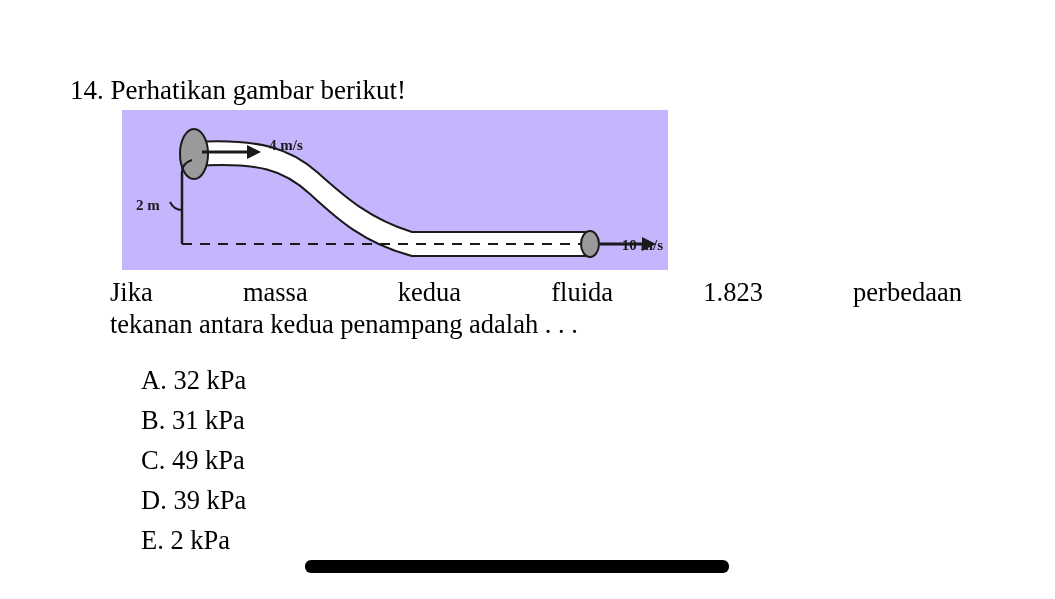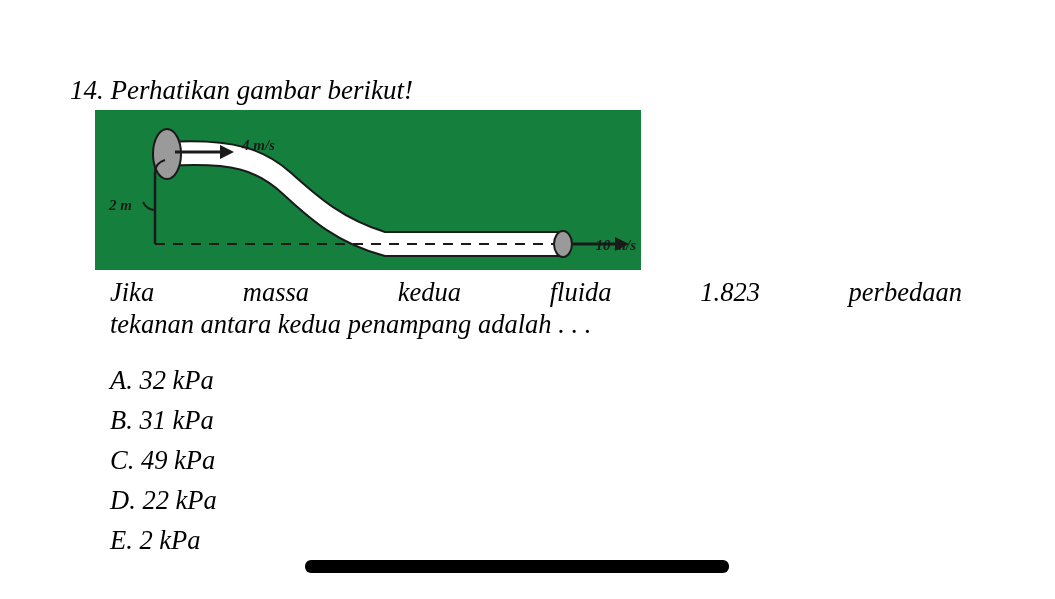--- a/index.html
+++ b/index.html
@@ -13,37 +13,36 @@
     font-family: "Liberation Serif", serif;
     color: #000000;
     position: relative;
     overflow: hidden;
   }
   .page {
     position: absolute;
     left: 0; top: 0;
     width: 1055px;
     height: 599px;
-    font-style: italic;
   }
   .question-number-line {
     position: absolute;
     left: 70px;
     top: 74px;
     font-size: 27px;
     line-height: 32px;
     white-space: nowrap;
   }
   .figure-box {
     position: absolute;
-    left: 95px;
+    left: 122px;
     top: 110px;
     width: 546px;
     height: 160px;
-    background: #15803d;
+    background: #c4b5fd;
     overflow: hidden;
   }
   .figure-box svg {
     display: block;
   }
   .body-text {
     position: absolute;
     left: 110px;
     top: 276px;
     width: 852px;
@@ -66,20 +65,21 @@
   }
   .options {
     position: absolute;
     left: 110px;
     top: 360px;
     font-size: 26.5px;
     line-height: 40px;
   }
   .option-row {
     white-space: nowrap;
+    margin-left: 31px;
   }
   .bottom-bar {
     position: absolute;
     left: 305px;
     top: 560px;
     width: 424px;
     height: 13px;
     background: #000000;
     border-radius: 6px;
   }
@@ -138,21 +138,21 @@
     <div class="option-row">
       <span>B.</span>
       <span>31 kPa</span>
     </div>
     <div class="option-row">
       <span>C.</span>
       <span>49 kPa</span>
     </div>
     <div class="option-row">
       <span>D.</span>
-      <span>22 kPa</span>
+      <span>39 kPa</span>
     </div>
     <div class="option-row">
       <span>E.</span>
       <span>2 kPa</span>
     </div>
   </div>
 
   <div class="bottom-bar"></div>
 
 </div>

